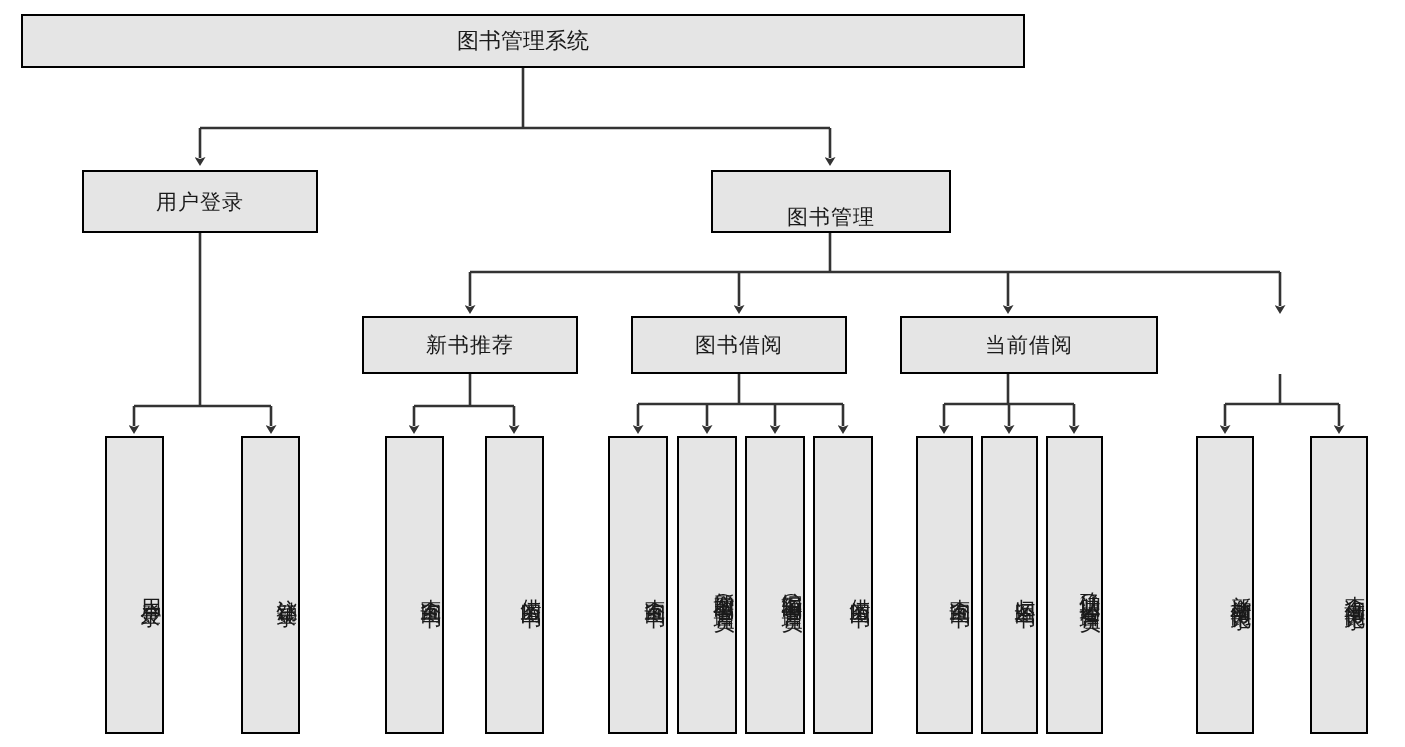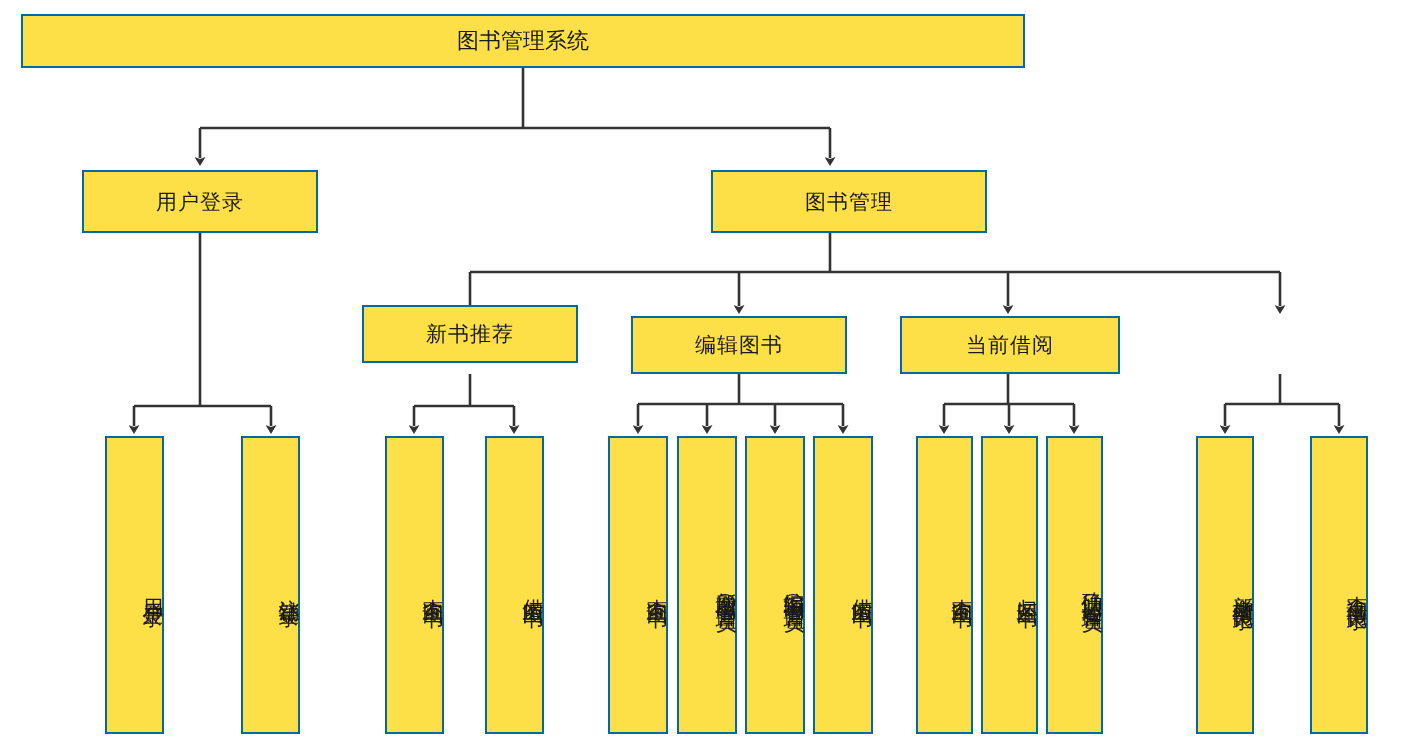--- a/index.html
+++ b/index.html
@@ -21,27 +21,26 @@
     position: absolute;
     left: 0;
     top: 0;
     width: 1405px;
     height: 747px;
     pointer-events: none;
   }
   .node {
     position: absolute;
     box-sizing: border-box;
-    background: #fde047;
-    border: 2px solid #0369a1;
+    background: #e5e5e5;
+    border: 2px solid #000000;
     display: flex;
     align-items: center;
     justify-content: center;
     color: #1a1a1a;
-    font-family: Liberation Mono, monospace;
   }
   .node.h {
     font-size: 21px;
     letter-spacing: 1px;
   }
   .node.root {
     font-size: 22px;
   }
   .node.v {
     writing-mode: vertical-rl;
@@ -122,31 +121,31 @@
     </g>
   </svg>
 
   <div class="node root" style="left:21px; top:14px; width:1004px; height:54px;">
     <span class="label">图书管理系统</span>
   </div>
 
   <div class="node h" style="left:82px; top:170px; width:236px; height:63px;">
     <span class="label">用户登录</span>
   </div>
-  <div class="node h" style="left:711px; top:170px; width:276px; height:63px;">
+  <div class="node h" style="left:711px; top:170px; width:240px; height:63px;align-items:flex-end;">
     <span class="label">图书管理</span>
   </div>
 
-  <div class="node h" style="left:362px; top:305px; width:216px; height:58px;">
+  <div class="node h" style="left:362px; top:316px; width:216px; height:58px;">
     <span class="label">新书推荐</span>
   </div>
   <div class="node h" style="left:631px; top:316px; width:216px; height:58px;">
-    <span class="label">编辑图书</span>
+    <span class="label">图书借阅</span>
   </div>
-  <div class="node h" style="left:900px; top:316px; width:220px; height:58px;">
+  <div class="node h" style="left:900px; top:316px; width:258px; height:58px;">
     <span class="label">当前借阅</span>
   </div>
 
   <div class="node v" style="left:105px; top:436px; width:59px; height:298px;">
     <span class="label">用户登录</span>
   </div>
   <div class="node v" style="left:241px; top:436px; width:59px; height:298px;">
     <span class="label">注销登录</span>
   </div>
 

